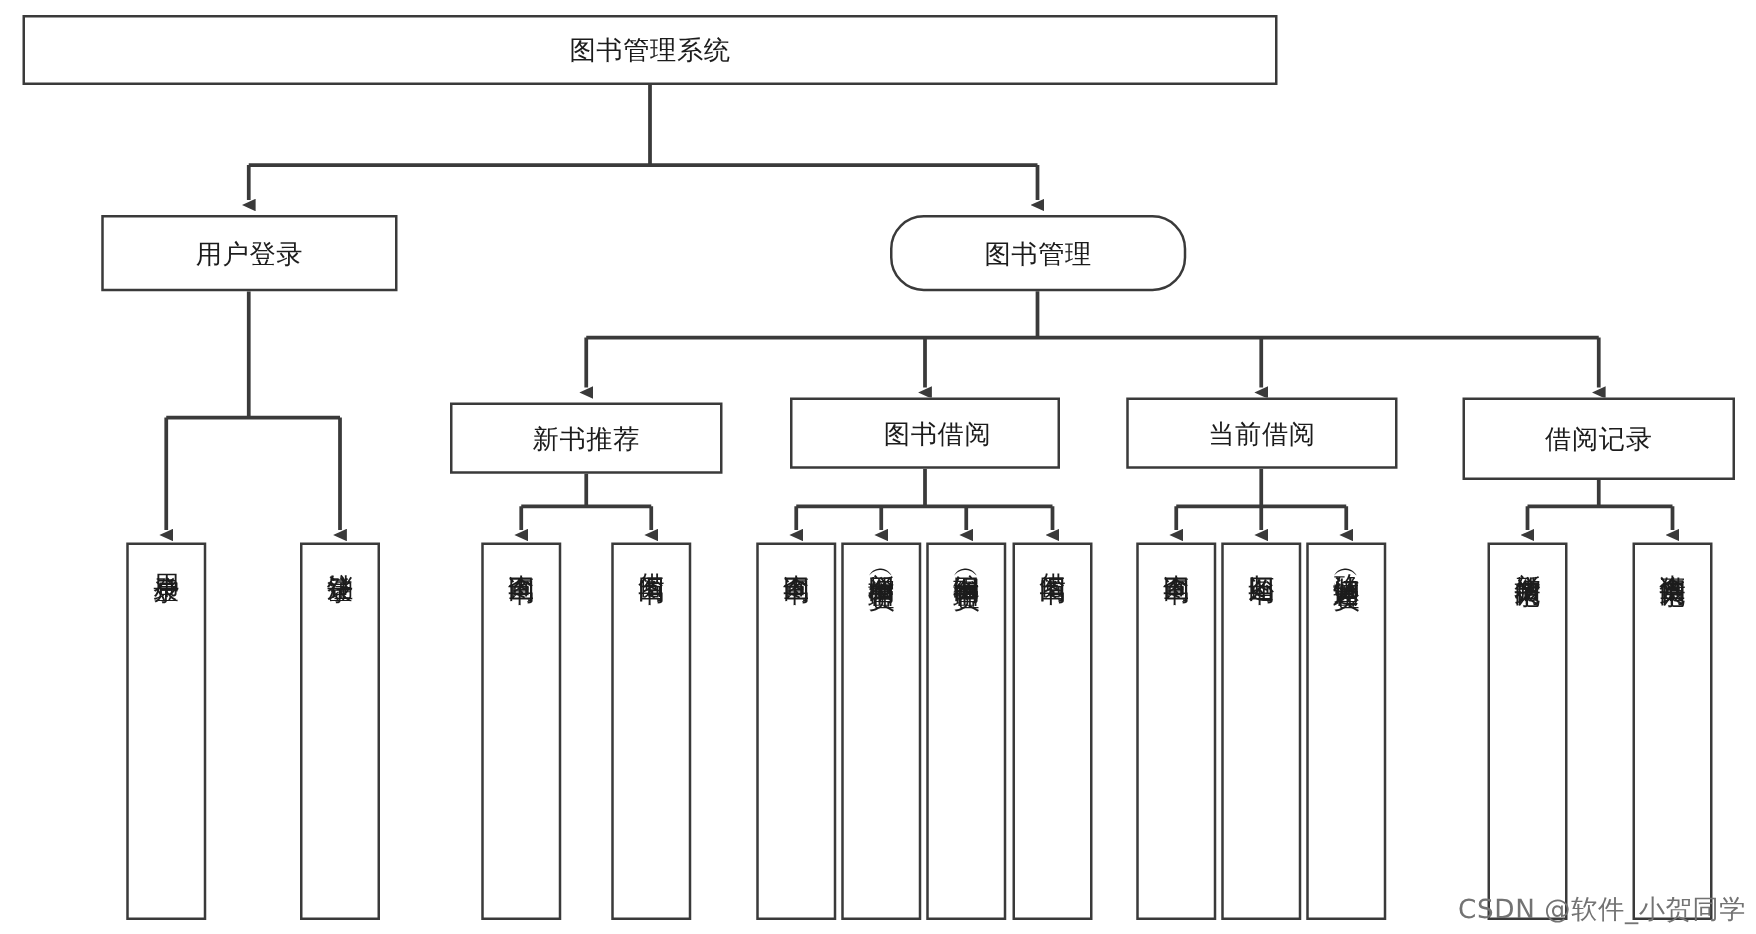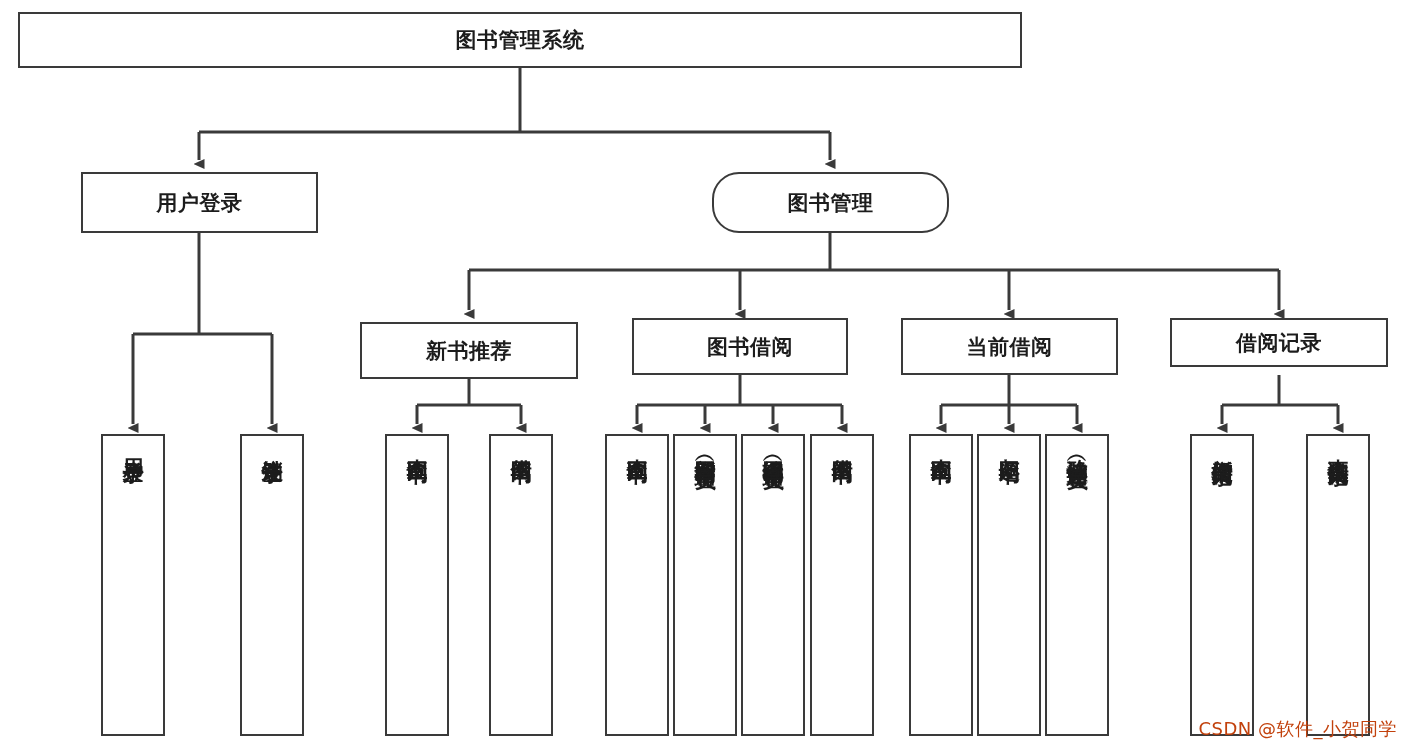--- a/index.html
+++ b/index.html
@@ -28,21 +28,20 @@
   }
   .node {
     position: absolute;
     box-sizing: border-box;
     background: #ffffff;
     border: 2px solid #3a3a3a;
     display: flex;
     align-items: center;
     justify-content: center;
     color: #1c1c1c;
-    font-weight: bold;
   }
   .node.horiz {
     font-size: 21px;
     letter-spacing: 0.5px;
   }
   .node.vert {
     align-items: flex-start;
     justify-content: center;
     padding-top: 6px;
   }
@@ -52,22 +51,22 @@
     font-size: 21px;
     line-height: 1.06;
     letter-spacing: 1.5px;
     white-space: nowrap;
     color: #1c1c1c;
   }
   .watermark {
     position: absolute;
     right: 8px;
     bottom: 6px;
-    font-size: 18px;
-    color: #c2410c;
+    font-size: 21px;
+    color: #737373;
     letter-spacing: 0.5px;
     white-space: nowrap;
     user-select: none;
   }
 </style>
 </head>
 <body>
 
 <div id="canvas">
 
@@ -134,21 +133,21 @@
 
   <div class="node horiz" style="left:360px; top:322px; width:218px; height:57px;">
     <span>新书推荐</span>
   </div>
   <div class="node horiz" style="left:632px; top:318px; width:216px; height:57px;padding-left:20px;">
     <span>图书借阅</span>
   </div>
   <div class="node horiz" style="left:901px; top:318px; width:217px; height:57px;text-align:right;">
     <span>当前借阅</span>
   </div>
-  <div class="node horiz" style="left:1170px; top:318px; width:218px; height:49px;">
+  <div class="node horiz" style="left:1170px; top:318px; width:218px; height:66px;">
     <span>借阅记录</span>
   </div>
 
   <div class="node vert" style="left:101px; top:434px; width:64px; height:302px;">
     <span class="vert-label">用户登录</span>
   </div>
   <div class="node vert" style="left:240px; top:434px; width:64px; height:302px;">
     <span class="vert-label">注销登录</span>
   </div>
 

